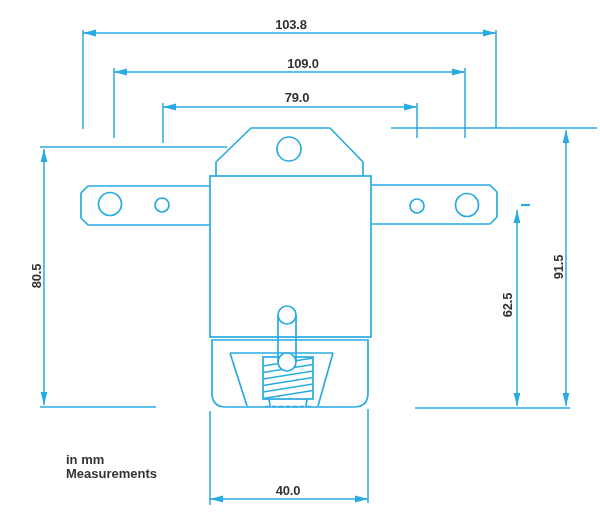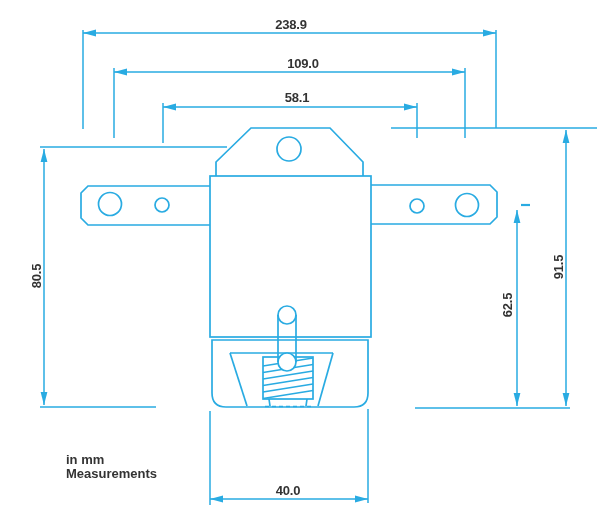--- a/index.html
+++ b/index.html
@@ -109,25 +109,25 @@
 
       <path d="M371,185 L490,185 L497,192 L497,217 L490,224 L371,224"></path>
       <circle cx="417" cy="206" r="7"></circle>
       <circle cx="467" cy="205" r="11.5"></circle>
 
       <path d="M216,176 L216,162 L251,128 L330,128 L363,162 L363,176"></path>
       <circle cx="289" cy="149" r="12"></circle>
     </g>
   </svg>
 
-  <div class="dim-label" style="left:291px; top:24px;">238.9</div>
+  <div class="dim-label" style="left:291px; top:24px;">103.8</div>
 
   <div class="dim-label" style="left:303px; top:63px;">109.0</div>
 
-  <div class="dim-label" style="left:297px; top:97px;">58.1</div>
+  <div class="dim-label" style="left:297px; top:97px;">79.0</div>
 
   <div class="dim-label" style="left:288px; top:490px;">40.0</div>
 
   <div class="dim-label vertical" style="left:36px; top:276px;">80.5</div>
 
   <div class="dim-label vertical" style="left:558px; top:267px;">91.5</div>
 
   <div class="dim-label vertical" style="left:507px; top:305px;">62.5</div>
 
   <div class="note">

